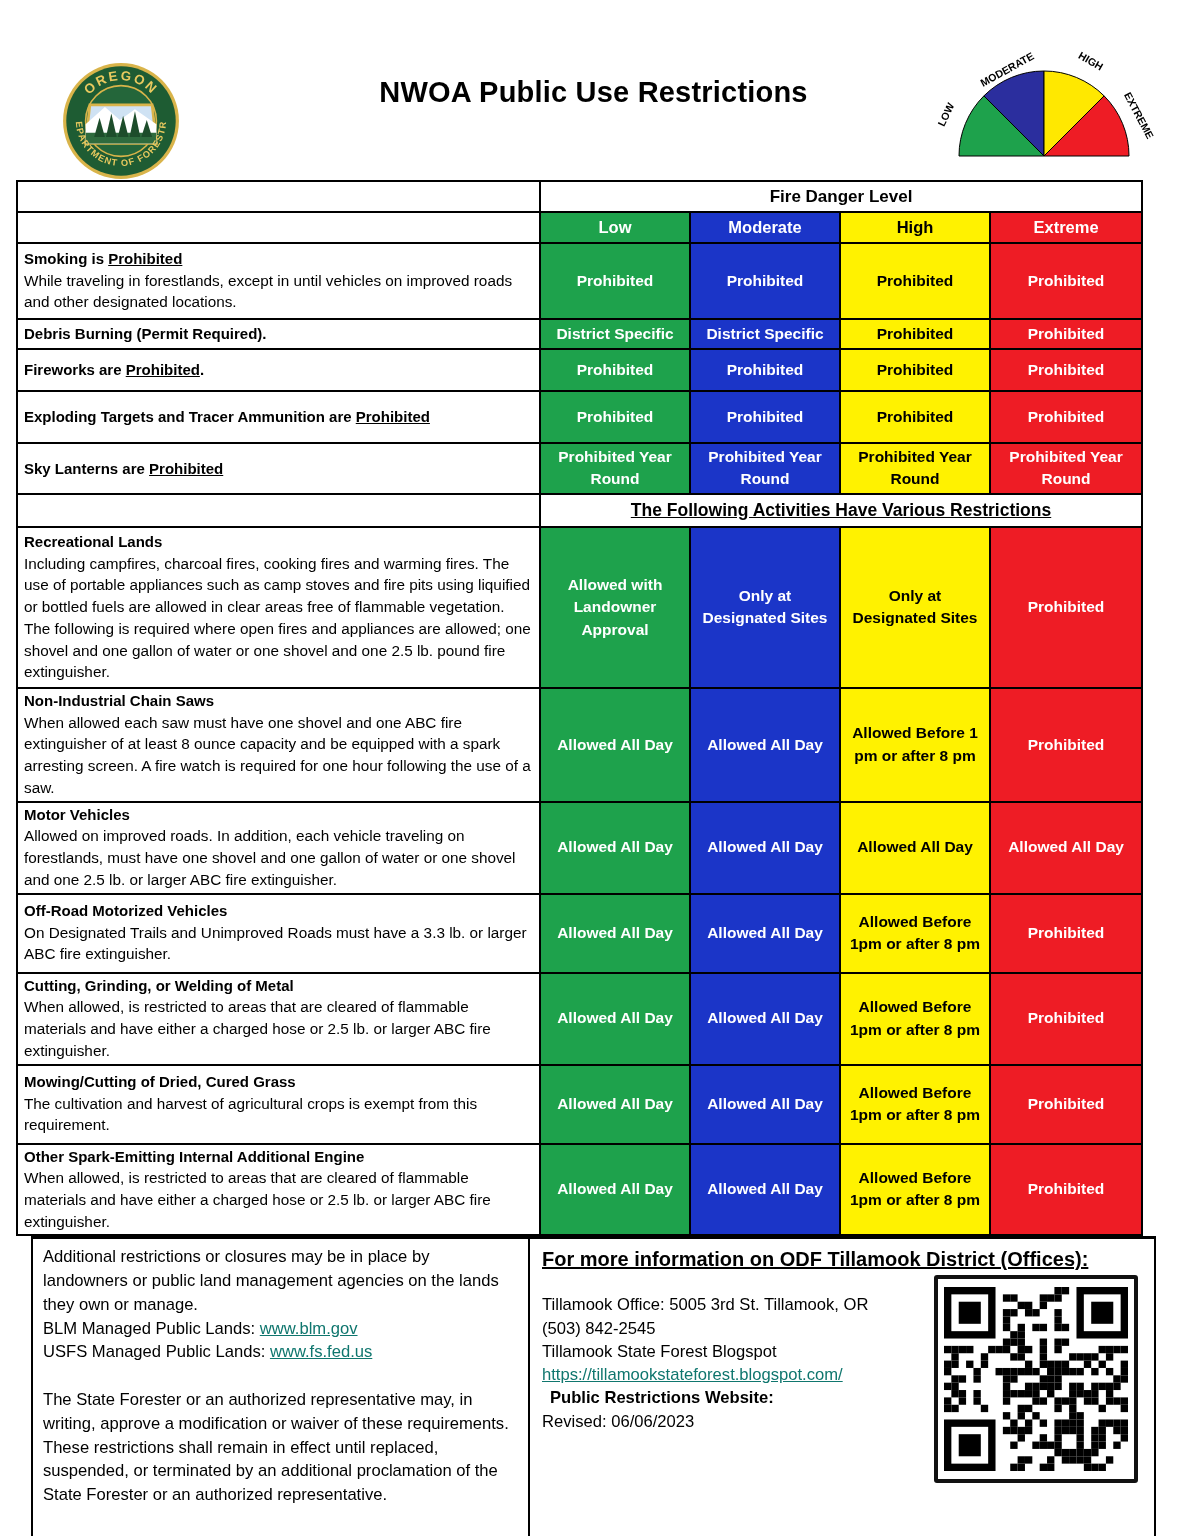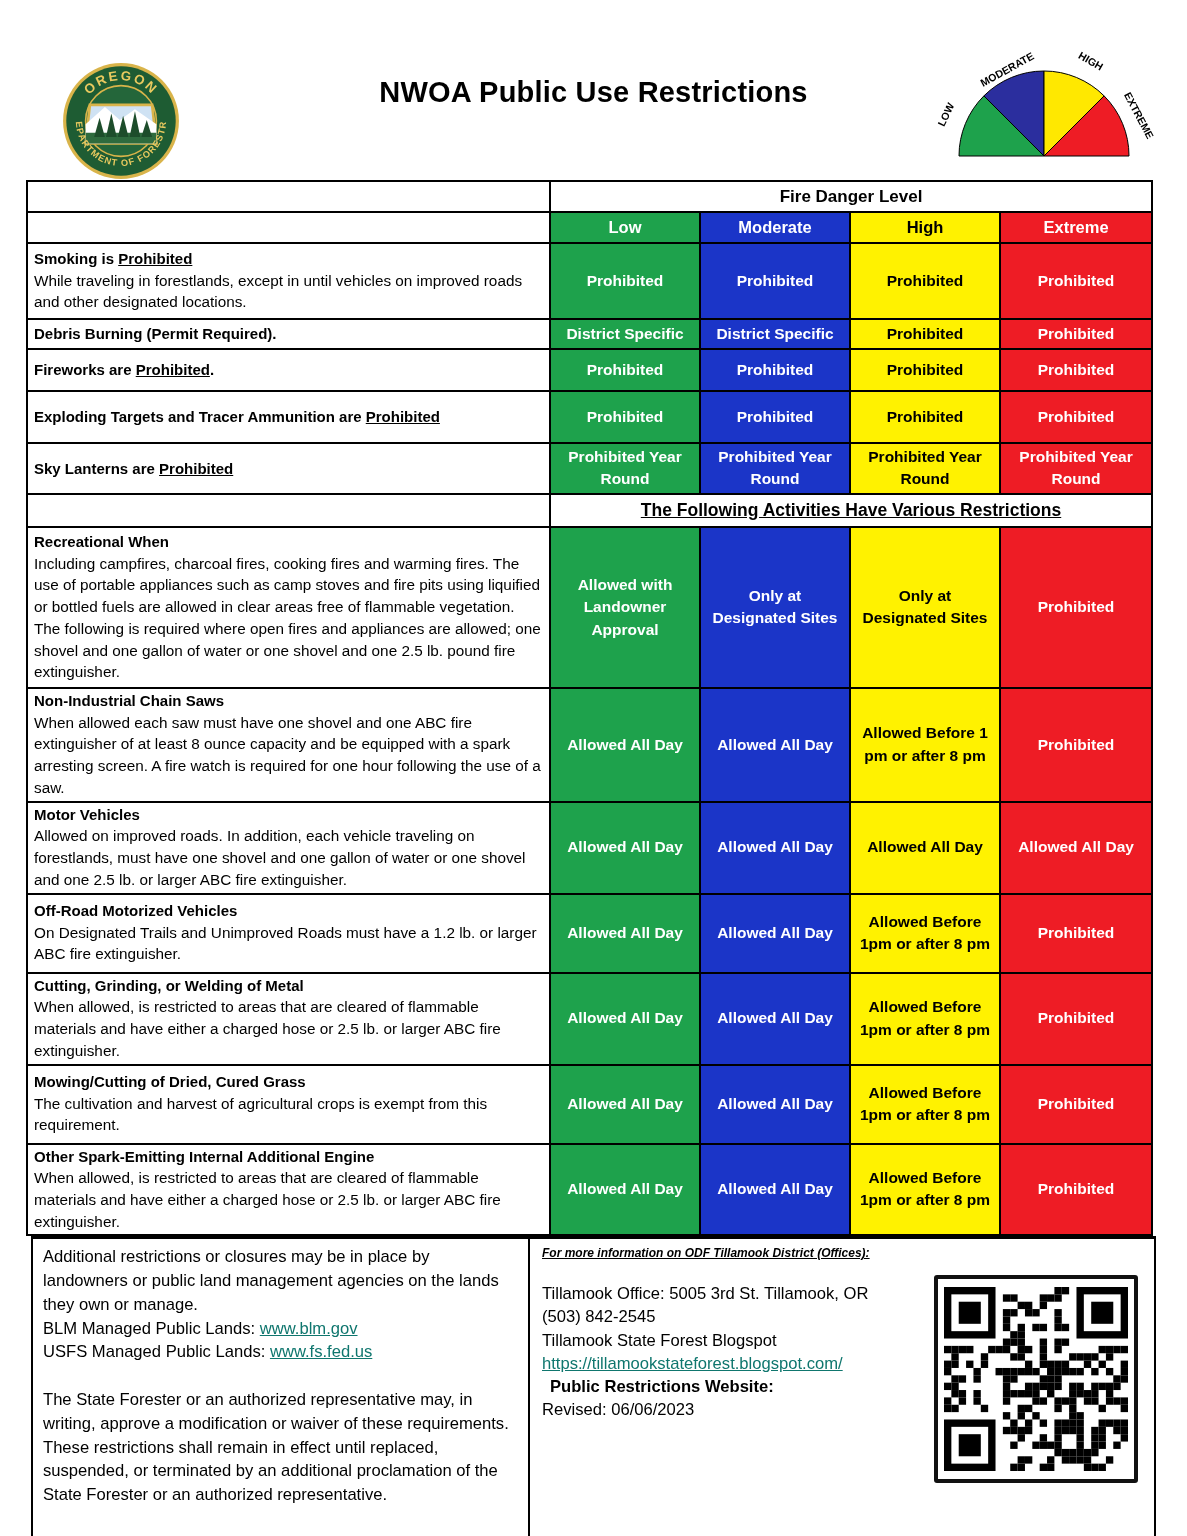--- a/index.html
+++ b/index.html
@@ -5,21 +5,21 @@
   html,body{margin:0;padding:0;background:#fff;}
   .page{position:relative;width:1187px;height:1536px;background:#fff;
         font-family:"Liberation Sans",sans-serif;color:#000;overflow:hidden;}
   
   .hdr{position:relative;height:180px;}
   .logo{position:absolute;left:62px;top:62px;width:118px;height:118px;}
   .page-title{position:absolute;left:0;right:0;top:76px;text-align:center;
               font-size:29px;font-weight:bold;letter-spacing:.2px;}
   .gauge{position:absolute;right:18px;top:48px;width:250px;height:122px;}
   
-  table.main{border-collapse:collapse;table-layout:fixed;width:1125px;margin-left:26px;padding-left:6px;}
+  table.main{border-collapse:collapse;table-layout:fixed;width:1125px;margin-left:16px;padding-left:6px;}
   table.main td{border:2px solid #000;padding:2px 6px;vertical-align:middle;overflow:hidden;}
   td.desc{background:#fff;vertical-align:top;padding:3px 10px 3px 9px;}
   .rt{font-weight:bold;font-size:15px;line-height:1.32;}
   .rb{font-size:15.3px;line-height:1.42;margin-top:1px;}
   .u{text-decoration:underline;}
   td.fdl{font-size:17px;font-weight:bold;text-align:center;background:#fff;}
   td.colh{font-size:16.5px;font-weight:bold;text-align:center;}
   td.mid{font-size:17.5px;font-weight:bold;text-align:center;text-decoration:underline;background:#fff;}
   td.cell{font-size:15.5px;font-weight:bold;text-align:center;line-height:1.45;padding:2px 8px;}
   .cg{background:#1ea24c;color:#fff;}
@@ -29,21 +29,21 @@
   
   .footer{display:flex;width:1125px;margin-left:31px;height:322px;box-sizing:border-box;
           border:2.5px solid #000;border-top:3px solid #000;}
   .f-left{width:497px;box-sizing:border-box;border-right:2px solid #000;
           padding:6px 12px 6px 10px;font-size:16.6px;line-height:1.43;}
   .f-left p{margin:0;}
   .gap{height:24px;}
   a.lnk{color:#0f766e;text-decoration:underline;cursor:pointer;}
   .f-right{flex:1;position:relative;box-sizing:border-box;padding:6px 12px 6px 12px;
            font-size:16.6px;line-height:1.4;}
-  .fr-header{font-weight:bold;font-style:italic;text-decoration:underline;font-size:12px;margin-bottom:20px;}
+  .fr-header{font-weight:bold;text-decoration:underline;font-size:20px;margin-bottom:20px;}
   .fr-text{width:392px;margin-top:12px;}
   .fr-text p{margin:0;}
   .office{margin-bottom:24px;}
   .blog{margin-bottom:14px;}
   .prw{padding-left:8px;}
   .prw-label{font-weight:bold;}
   .wrap-link{display:inline-block;max-width:352px;word-break:break-all;}
   .revised{margin-top:18px;}
   .qr{position:absolute;right:16px;top:36px;width:204px;height:208px;background:#fff;
       border:4px solid #111;border-radius:3px;box-sizing:border-box;padding:6px;}
@@ -174,21 +174,21 @@
       <td class="cell cr">Prohibited Year Round</td>
     </tr>
 
     <tr>
       <td class="desc" style="height:27px"></td>
       <td class="mid" colspan="4">The Following Activities Have Various Restrictions</td>
     </tr>
 
     <tr>
       <td class="desc" style="height:155px">
-        <div class="rt"><span>Recreational When</span></div>
+        <div class="rt"><span>Recreational Lands</span></div>
         <div class="rb">Including campfires, charcoal fires, cooking fires and warming fires. The use of portable appliances such as camp stoves and fire pits using liquified or bottled fuels are allowed in clear areas free of flammable vegetation. The following is required where open fires and appliances are allowed; one shovel and one gallon of water or one shovel and one 2.5 lb. pound fire extinguisher.</div>
       </td>
       <td class="cell cg">Allowed with Landowner Approval</td>
       <td class="cell cb">Only at Designated Sites</td>
       <td class="cell cy">Only at Designated Sites</td>
       <td class="cell cr">Prohibited</td>
     </tr>
 
     <tr>
       <td class="desc" style="height:107px">
@@ -208,21 +208,21 @@
       </td>
       <td class="cell cg">Allowed All Day</td>
       <td class="cell cb">Allowed All Day</td>
       <td class="cell cy">Allowed All Day</td>
       <td class="cell cr">Allowed All Day</td>
     </tr>
 
     <tr>
       <td class="desc" style="height:73px">
         <div class="rt"><span>Off-Road Motorized Vehicles</span></div>
-        <div class="rb">On Designated Trails and Unimproved Roads must have a 1.2 lb. or larger ABC fire extinguisher.</div>
+        <div class="rb">On Designated Trails and Unimproved Roads must have a 3.3 lb. or larger ABC fire extinguisher.</div>
       </td>
       <td class="cell cg">Allowed All Day</td>
       <td class="cell cb">Allowed All Day</td>
       <td class="cell cy">Allowed Before 1pm or after 8 pm</td>
       <td class="cell cr">Prohibited</td>
     </tr>
 
     <tr>
       <td class="desc" style="height:82px">
         <div class="rt"><span>Cutting, Grinding, or Welding of Metal</span></div>

